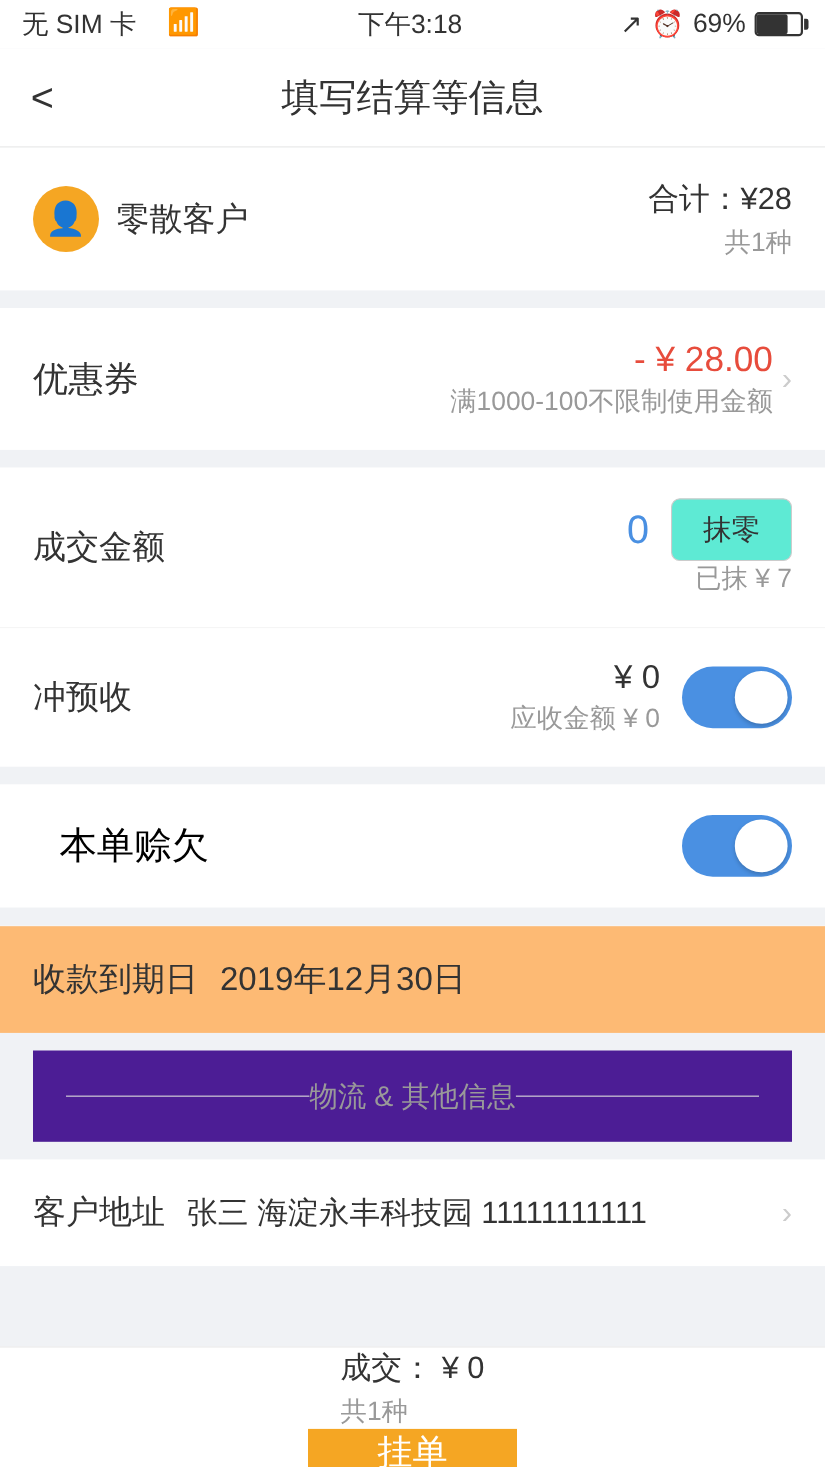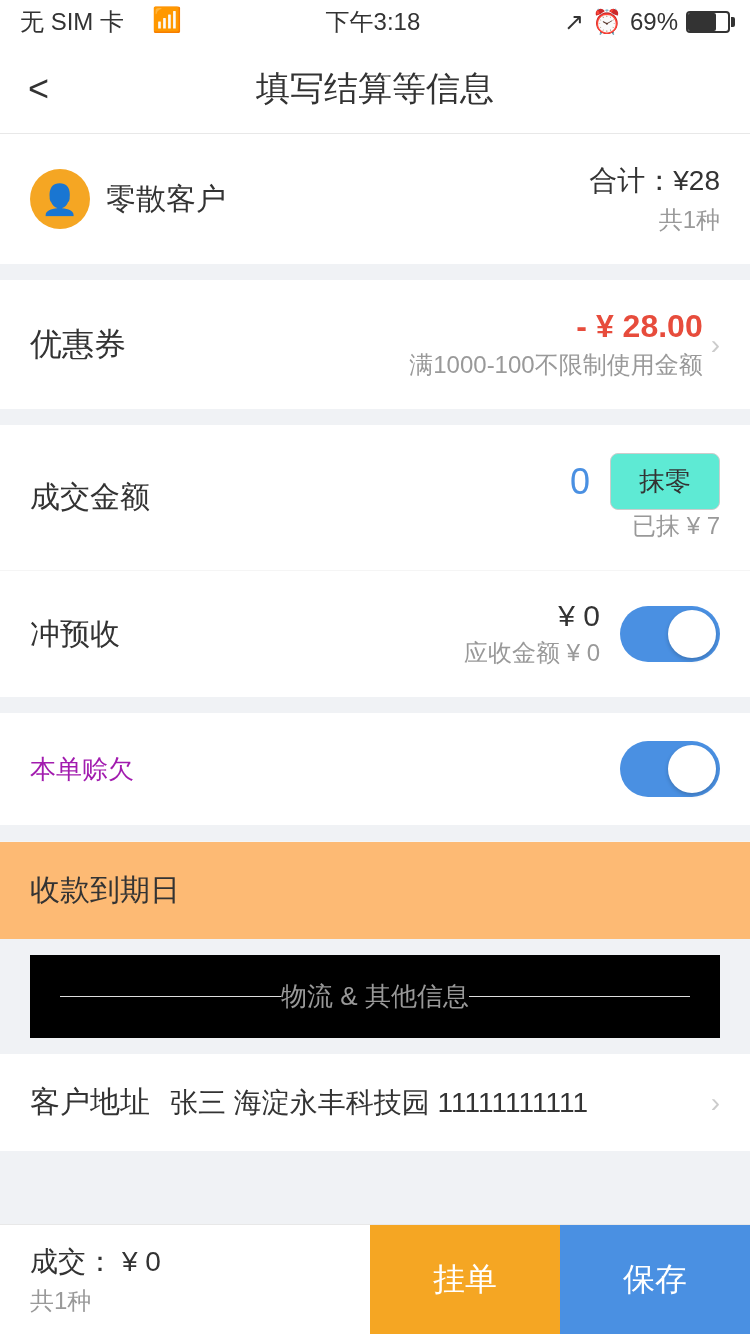--- a/index.html
+++ b/index.html
@@ -99,21 +99,21 @@
     
     .coupon-row {
       background: #fff;
       padding: 28px 30px;
       display: flex;
       align-items: center;
       justify-content: space-between;
     }
     .coupon-label { font-size: 32px; color: #333; }
     .coupon-right { text-align: right; }
-    .coupon-amount { font-size: 32px; color: #e74c3c; font-weight: 700; }
+    .coupon-amount { font-size: 32px; color: #e74c3c; font-weight: 400; }
     .coupon-desc { font-size: 24px; color: #999; margin-top: 4px; }
     .chevron { color: #ccc; font-size: 28px; margin-left: 8px; }
 
     
     .form-section {
       background: #fff;
       margin-bottom: 16px;
     }
     .form-row {
       padding: 28px 30px;
@@ -172,36 +172,36 @@
 
     
     .debt-section {
       background: #fff;
       margin-bottom: 16px;
       padding: 28px 30px;
       display: flex;
       align-items: center;
       justify-content: space-between;
     }
-    .debt-label { font-size: 26px; color: #a21caf; }
+    .debt-label { font-size: 34px; color: #000000; margin-left: 24px; }
 
     
     .date-row {
       background: #fdba74;
       padding: 28px 30px;
       display: flex;
       align-items: center;
       border-bottom: none;
     }
     .date-label { font-size: 30px; color: #333; margin-right: 20px; }
     .date-value { font-size: 30px; color: #333; }
 
     
     .logistics-header {
-      background: #000000;
+      background: #4c1d95;
       padding: 24px 30px;
       text-align: center;
       display: flex;
       align-items: center;
       justify-content: center;
       margin-bottom: 0;
     }
     .logistics-line { flex: 1; height: 1px; background: #ddd; }
     .logistics-text { font-size: 26px; color: #999; }
 
@@ -221,20 +221,21 @@
     
     .bottom-bar {
       position: fixed;
       bottom: 0;
       width: 750px;
       height: 110px;
       background: #fff;
       display: flex;
       align-items: center;
       border-top: 1px solid #e8e8e8;
+      flex-direction: column;
     }
     .bottom-info {
       flex: 1;
       padding: 0 30px;
     }
     .bottom-deal { font-size: 28px; color: #333; display: flex; align-items: center; gap: 8px; }
     .bottom-count { font-size: 24px; color: #999; margin-top: 4px; }
     .bottom-btn {
       height: 110px;
       width: 190px;
@@ -331,20 +332,21 @@
   <div class="debt-section">
     <span class="debt-label">本单赊欠</span>
     <div class="toggle">
       <div class="toggle-knob"></div>
     </div>
   </div>
 
   <div style="background:#fff;margin-bottom:16px;border-top:1px solid #f5f5f5;">
     <div class="date-row">
       <span class="date-label">收款到期日</span>
+      <span class="date-value">2019年12月30日</span>
     </div>
   </div>
 
   <div style="background:#f0f2f5;padding:0 30px;margin-bottom:0;">
     <div class="logistics-header">
       <div class="logistics-line"></div>
       <span class="logistics-text">物流 &amp; 其他信息</span>
       <div class="logistics-line"></div>
     </div>
   </div>

